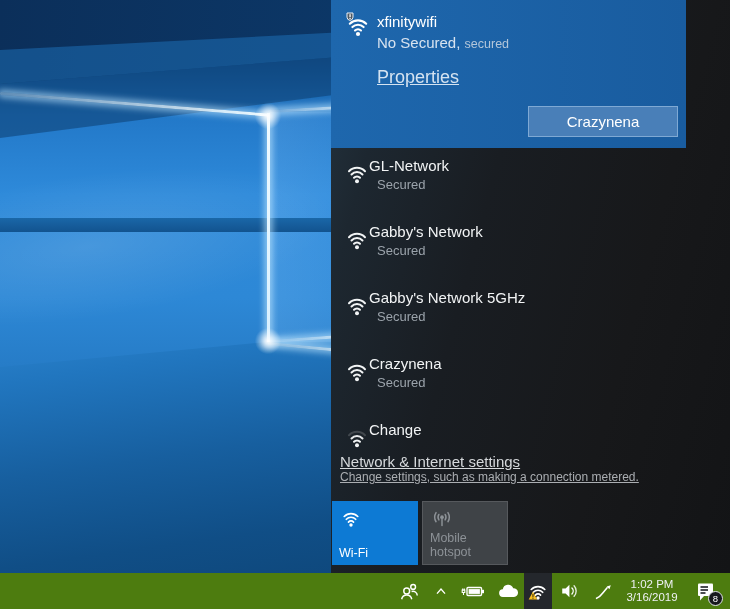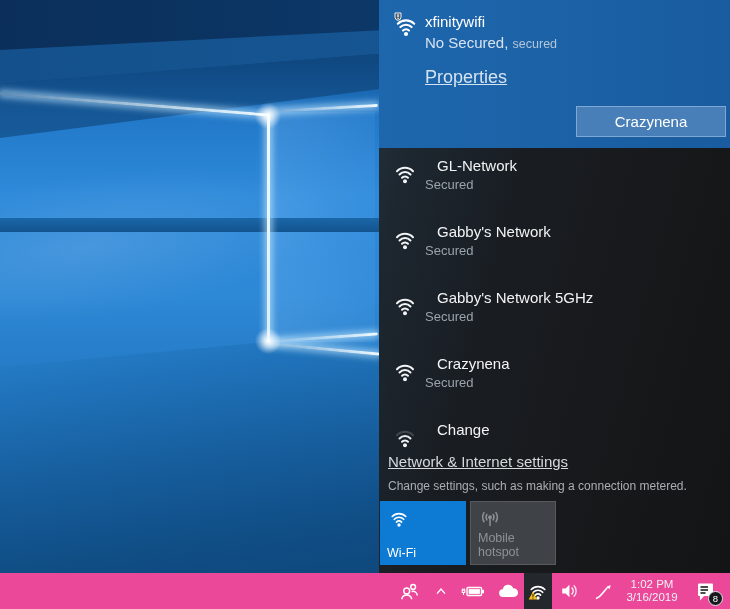--- a/index.html
+++ b/index.html
@@ -34,55 +34,55 @@
   .beam-c { left:268px; top:340px; width:110px; transform:rotate(-4deg);  transform-origin:left center; }
   .beam-d { left:268px; top:342px; width:112px; transform:rotate(5.5deg); transform-origin:left center; }
   .vline  { left:267px; top:113px; width:3px; height:229px;
     background:linear-gradient(180deg,#f2fbff,#d8f0ff);
     box-shadow:0 0 7px 2px rgba(190,230,255,.8); }
   .corner-glow { width:30px; height:30px; border-radius:50%;
     background:radial-gradient(circle, rgba(255,255,255,.95), rgba(255,255,255,0) 62%); }
   .cg1 { left:253px; top:101px; } .cg2 { left:253px; top:326px; }
 
   
-  .flyout { position:absolute; right:0; top:0; width:351px; height:573px;
+  .flyout { position:absolute; right:0; top:0; width:399px; height:573px;
     background:linear-gradient(105deg,#243440 0%,#1d2730 14%,#191d22 38%,#17181a 70%,#131416 100%);
     color:#eef1f3; }
   .connected { position:absolute; left:0; top:0; width:355px; height:148px;
     background:linear-gradient(90deg,#1e67ad,#195c9f); }
   .conn-icon { position:absolute; left:13px; top:11px; width:28px; height:28px; }
   .conn-ssid { position:absolute; left:46px; top:13px; font-size:15px; color:#ffffff; }
   .conn-status { position:absolute; left:46px; top:34px; font-size:15px; color:#d7e3f0; }
   .conn-status .dim { font-size:12.5px; color:#b3c6da; }
   .link { text-decoration:underline; cursor:pointer; }
   .properties { position:absolute; left:46px; top:67px; font-size:18px; color:#d5e3f1; }
   .disconnect { position:absolute; right:8px; top:106px; width:150px; height:31px;
     background:#497fb8; border:1px solid #7fa9d4; color:#ffffff; font-size:15px;
     font-family:"Liberation Sans",sans-serif; cursor:pointer; }
 
   .net-list { position:absolute; left:0; top:148px; width:355px; height:304px; overflow:hidden; }
   .net-row { position:relative; height:66px; cursor:pointer; }
   .net-row svg { position:absolute; left:13px; top:12px; }
-  .net-name { position:absolute; left:58px; top:9px; font-size:15px; color:#f2f4f5; }
+  .net-name { position:absolute; left:38px; top:9px; font-size:15px; color:#f2f4f5; }
   .net-sec  { position:absolute; left:46px; top:29px; font-size:13px; color:#9ba3ab; }
 
   .settings { position:absolute; left:9px; top:453px; width:340px; }
   .settings-link { font-size:15px; color:#d6d9dc; }
-  .settings-hint { margin-top:9px; font-size:12px; color:#abaeb2; }
+  .settings-hint { margin-top:0; font-size:12px; color:#abaeb2;text-decoration:underline; }
 
   .tiles { position:absolute; left:1px; top:501px; display:flex; gap:4px; }
   .tile { position:relative; width:86px; height:64px; cursor:pointer; }
   .tile-on  { background:#0d7ad4; color:#fff; }
   .tile-off { background:#44484d; color:#fff; }
   .tile-dis { background:#3f4347; color:#8d9297; border:1px solid rgba(255,255,255,.12); }
   .tile svg { position:absolute; left:7px; top:6px; }
   .tile-label { position:absolute; left:7px; bottom:5px; font-size:12.5px; line-height:14px; }
 
   
-  .taskbar { position:absolute; left:0; right:0; bottom:0; height:36px; background:#ec4899; }
+  .taskbar { position:absolute; left:0; right:0; bottom:0; height:36px; background:#4d7c0f; }
   .tray { position:absolute; right:4px; bottom:0; height:36px; display:flex; align-items:center; }
   .tray-item { position:relative; height:36px; display:flex; align-items:center; justify-content:center; cursor:pointer; }
   .tray-item.active { background:#24272c; }
   .clock { width:64px; text-align:center; font-size:11.5px; line-height:13.5px; color:#eef1f4; }
   .badge { position:absolute; right:3px; bottom:3px; width:15px; height:15px; border-radius:50%;
     background:#17191d; border:1px solid #dfe3e6; color:#fff; font-size:9.5px;
     display:flex; align-items:center; justify-content:center; }
 </style>
 </head>
 <body>

